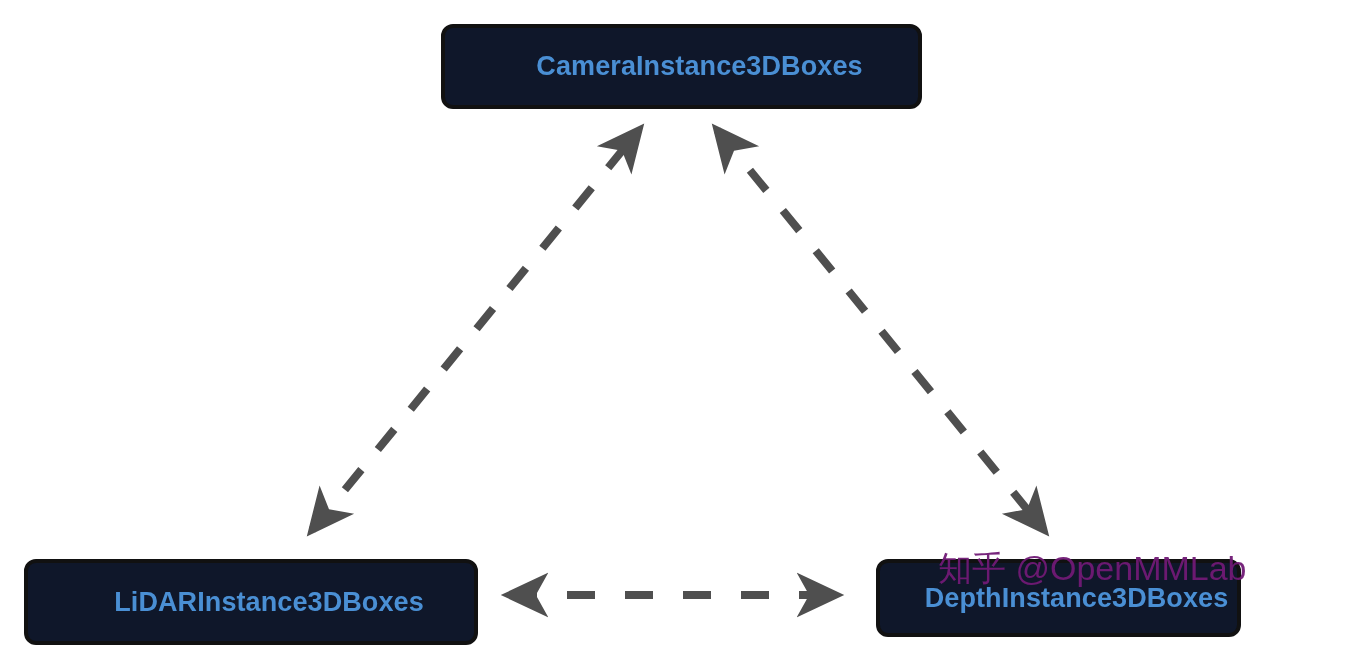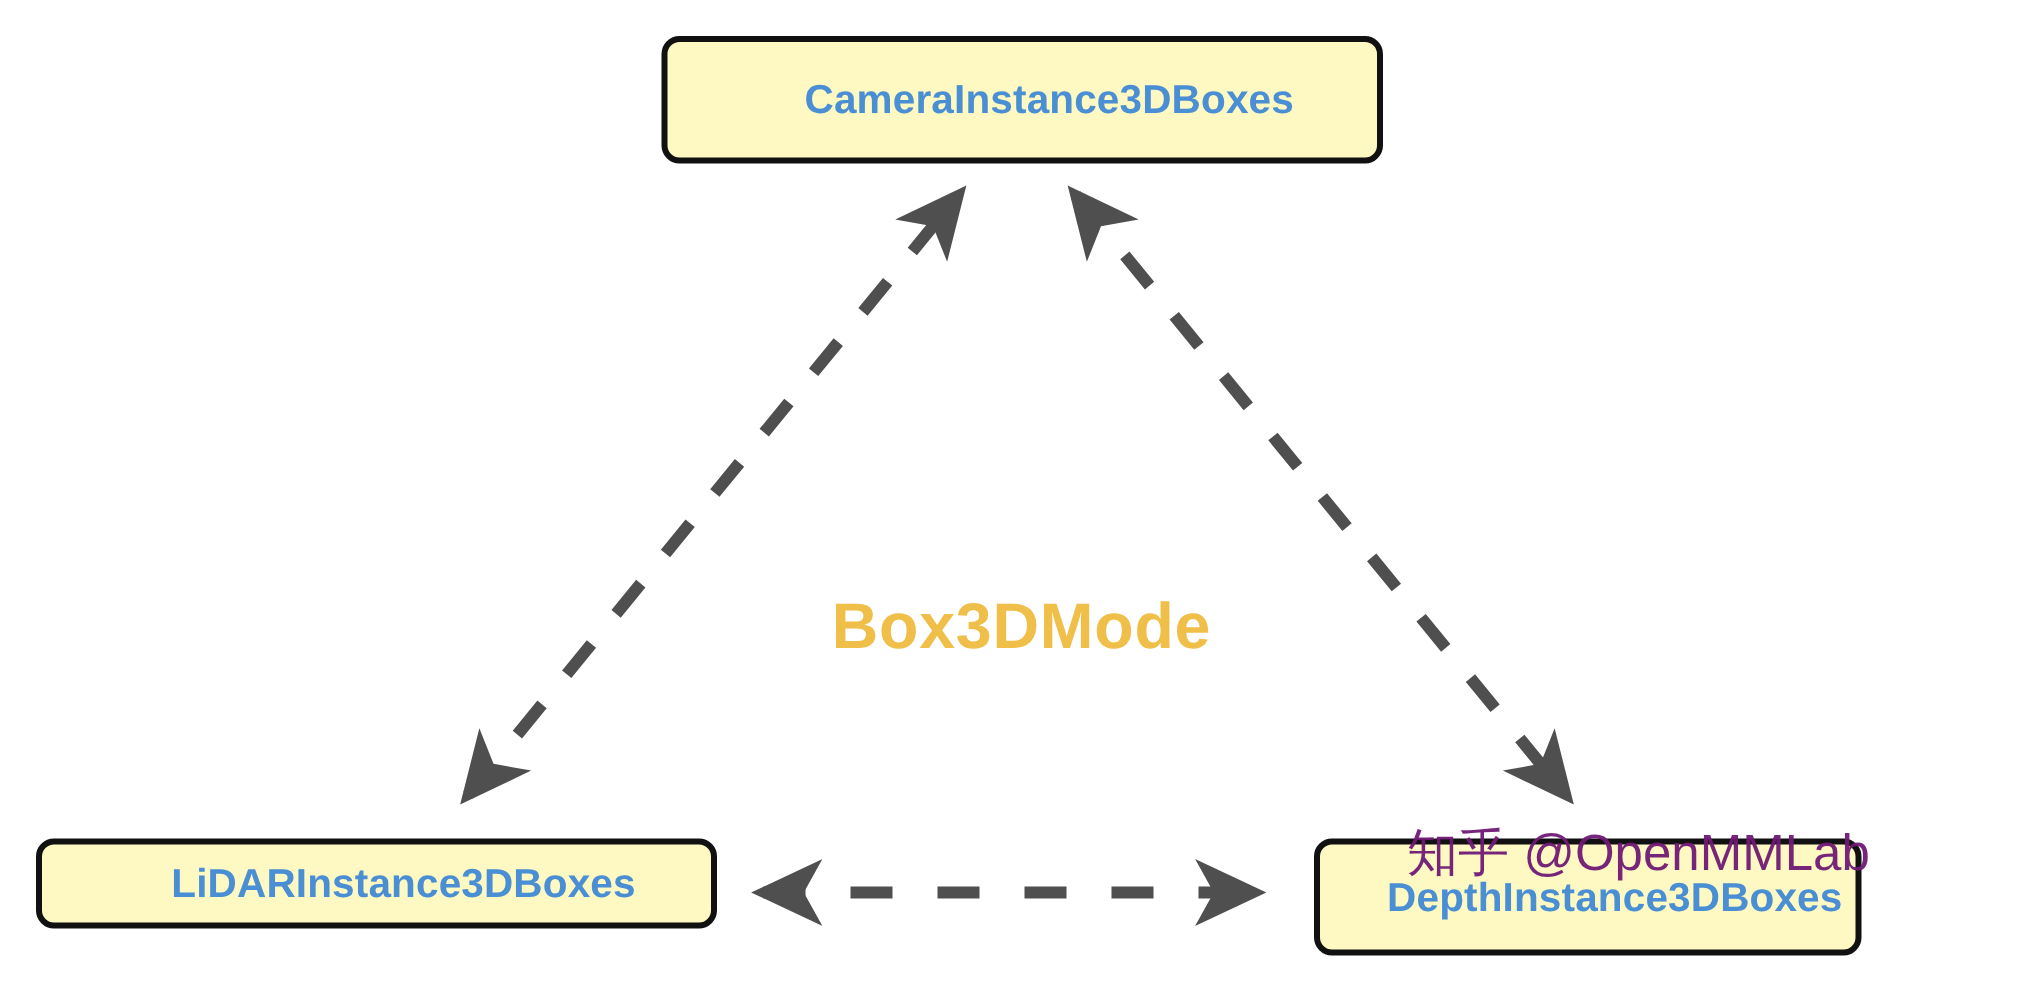--- a/index.html
+++ b/index.html
@@ -14,21 +14,21 @@
   #canvas {
     position: relative;
     width: 1362px;
     height: 672px;
     background: #ffffff;
     overflow: hidden;
   }
   .node-box {
     position: absolute;
     box-sizing: border-box;
-    background: #fef9c3;
+    background: #0f172a;
     border: 4px solid #111111;
     border-radius: 12px;
     display: flex;
     align-items: center;
     justify-content: center;
     padding-left: 36px;
   }
   .node-label {
     color: #4a8fd4;
     font-family: "Liberation Sans", sans-serif;
@@ -40,21 +40,21 @@
   #node-camera {
     left: 441px;
     top: 24px;
     width: 481px;
     height: 85px;
   }
   #node-lidar {
     left: 24px;
     top: 559px;
     width: 454px;
-    height: 60px;
+    height: 86px;
   }
   #node-depth {
     left: 876px;
     top: 559px;
     width: 365px;
     height: 78px;
   }
   #center-title {
     position: absolute;
     left: 0;
@@ -116,17 +116,16 @@
   </div>
 
   <div class="node-box" id="node-lidar">
     <span class="node-label">LiDARInstance3DBoxes</span>
   </div>
 
   <div class="node-box" id="node-depth">
     <span class="node-label">DepthInstance3DBoxes</span>
   </div>
 
-  <div id="center-title">Box3DMode</div>
 
   <div id="watermark">知乎 @OpenMMLab</div>
 
 </div>
 
 </body></html>

